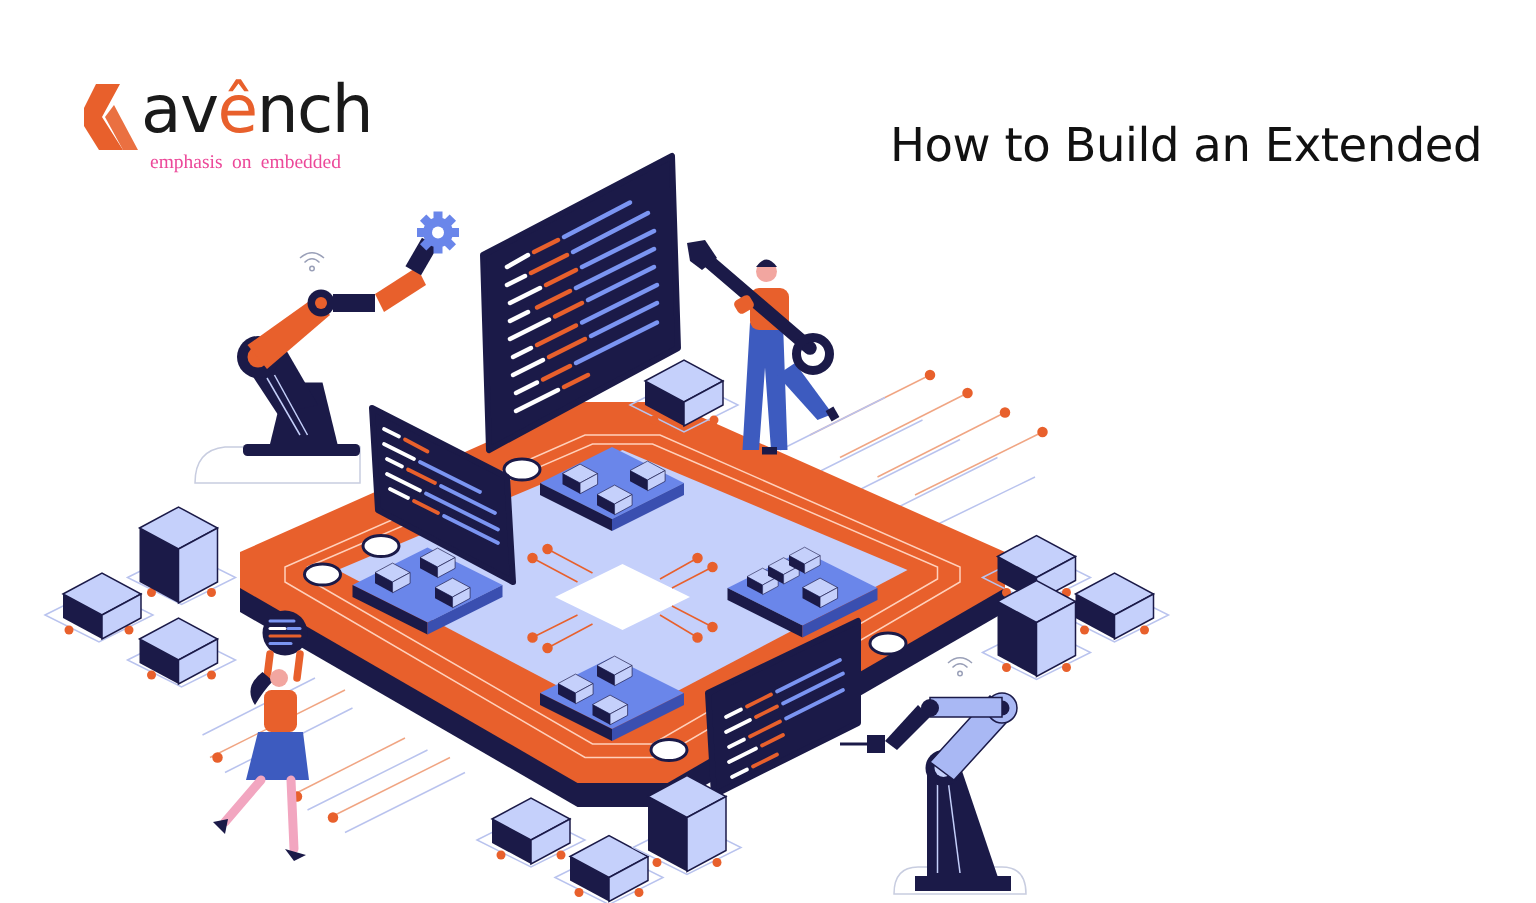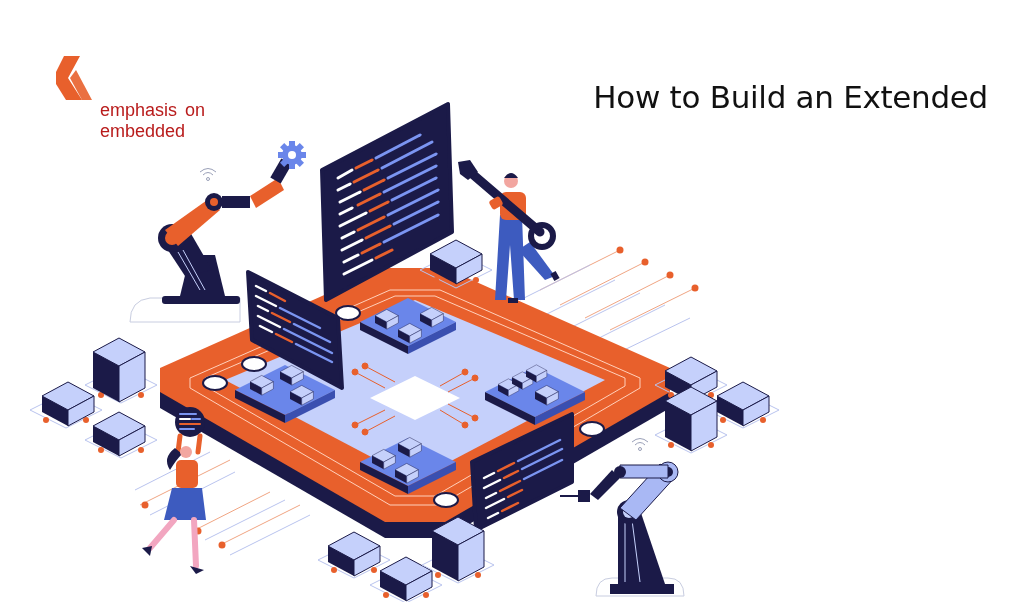--- a/index.html
+++ b/index.html
@@ -1,34 +1,35 @@
 <!DOCTYPE html>
 <html><head>
 <meta charset="utf-8">
 <style>
   html, body { margin:0; padding:0; background:#ffffff; }
   body { width:1024px; height:602px; overflow:hidden; position:relative; font-family:"Liberation Sans", sans-serif; }
   .logo { position:absolute; left:52px; top:50px; width:230px; height:70px; }
   .logo-k { position:absolute; left:4px; top:6px; }
   .logo-word { position:absolute; left:42px; top:-4px; font-family:"DejaVu Sans", sans-serif; font-size:44px; font-weight:400; color:#1a1a1a; letter-spacing:-1px; line-height:56px; }
   .logo-word .accent { color:#e8602c; position:relative; }
-  .logo-tag { position:absolute; left:48px; top:50px; font-family:Liberation Sans, sans-serif; font-size:18px; color:#b91c1c; word-spacing:3px; }
+  .logo-tag { position:absolute; left:48px; top:50px; font-family:Liberation Serif, serif; font-size:13px; color:#ec4899; word-spacing:3px; }
   .headline { position:absolute; right:36px; top:78px; text-align:left; }
   .headline .l1 { font-family:"DejaVu Sans", sans-serif; font-size:31px; color:#111; font-weight:400; letter-spacing:-0.3px; line-height:38px; }
   .headline .l2 { font-family:"DejaVu Sans", sans-serif; font-size:31px; color:#e8602c; font-weight:700; letter-spacing:-0.3px; line-height:40px; }
   svg.illus { position:absolute; left:0; top:0; }
 </style>
 </head>
 <body>
 
 <div class="logo">
   <svg class="logo-k" width="40" height="46" viewBox="0 0 40 46">
     <polygon points="8,0 24,0 12,22 26,44 10,44 0,28 0,16" fill="#e8602c"></polygon>
     <polygon points="14,22 20,14 36,44 26,44" fill="#e8602c" opacity="0.9"></polygon>
   </svg>
+  <div class="logo-word"><span>av</span><span class="accent">ê</span><span>nch</span></div>
   <div class="logo-tag">emphasis on embedded</div>
 </div>
 
 <div class="headline">
   <div class="l1">How to Build an Extended</div>
 </div>
 
 <svg class="illus" width="1024" height="602" viewBox="0 0 1024 602">
   <defs>
     <g id="cube">

